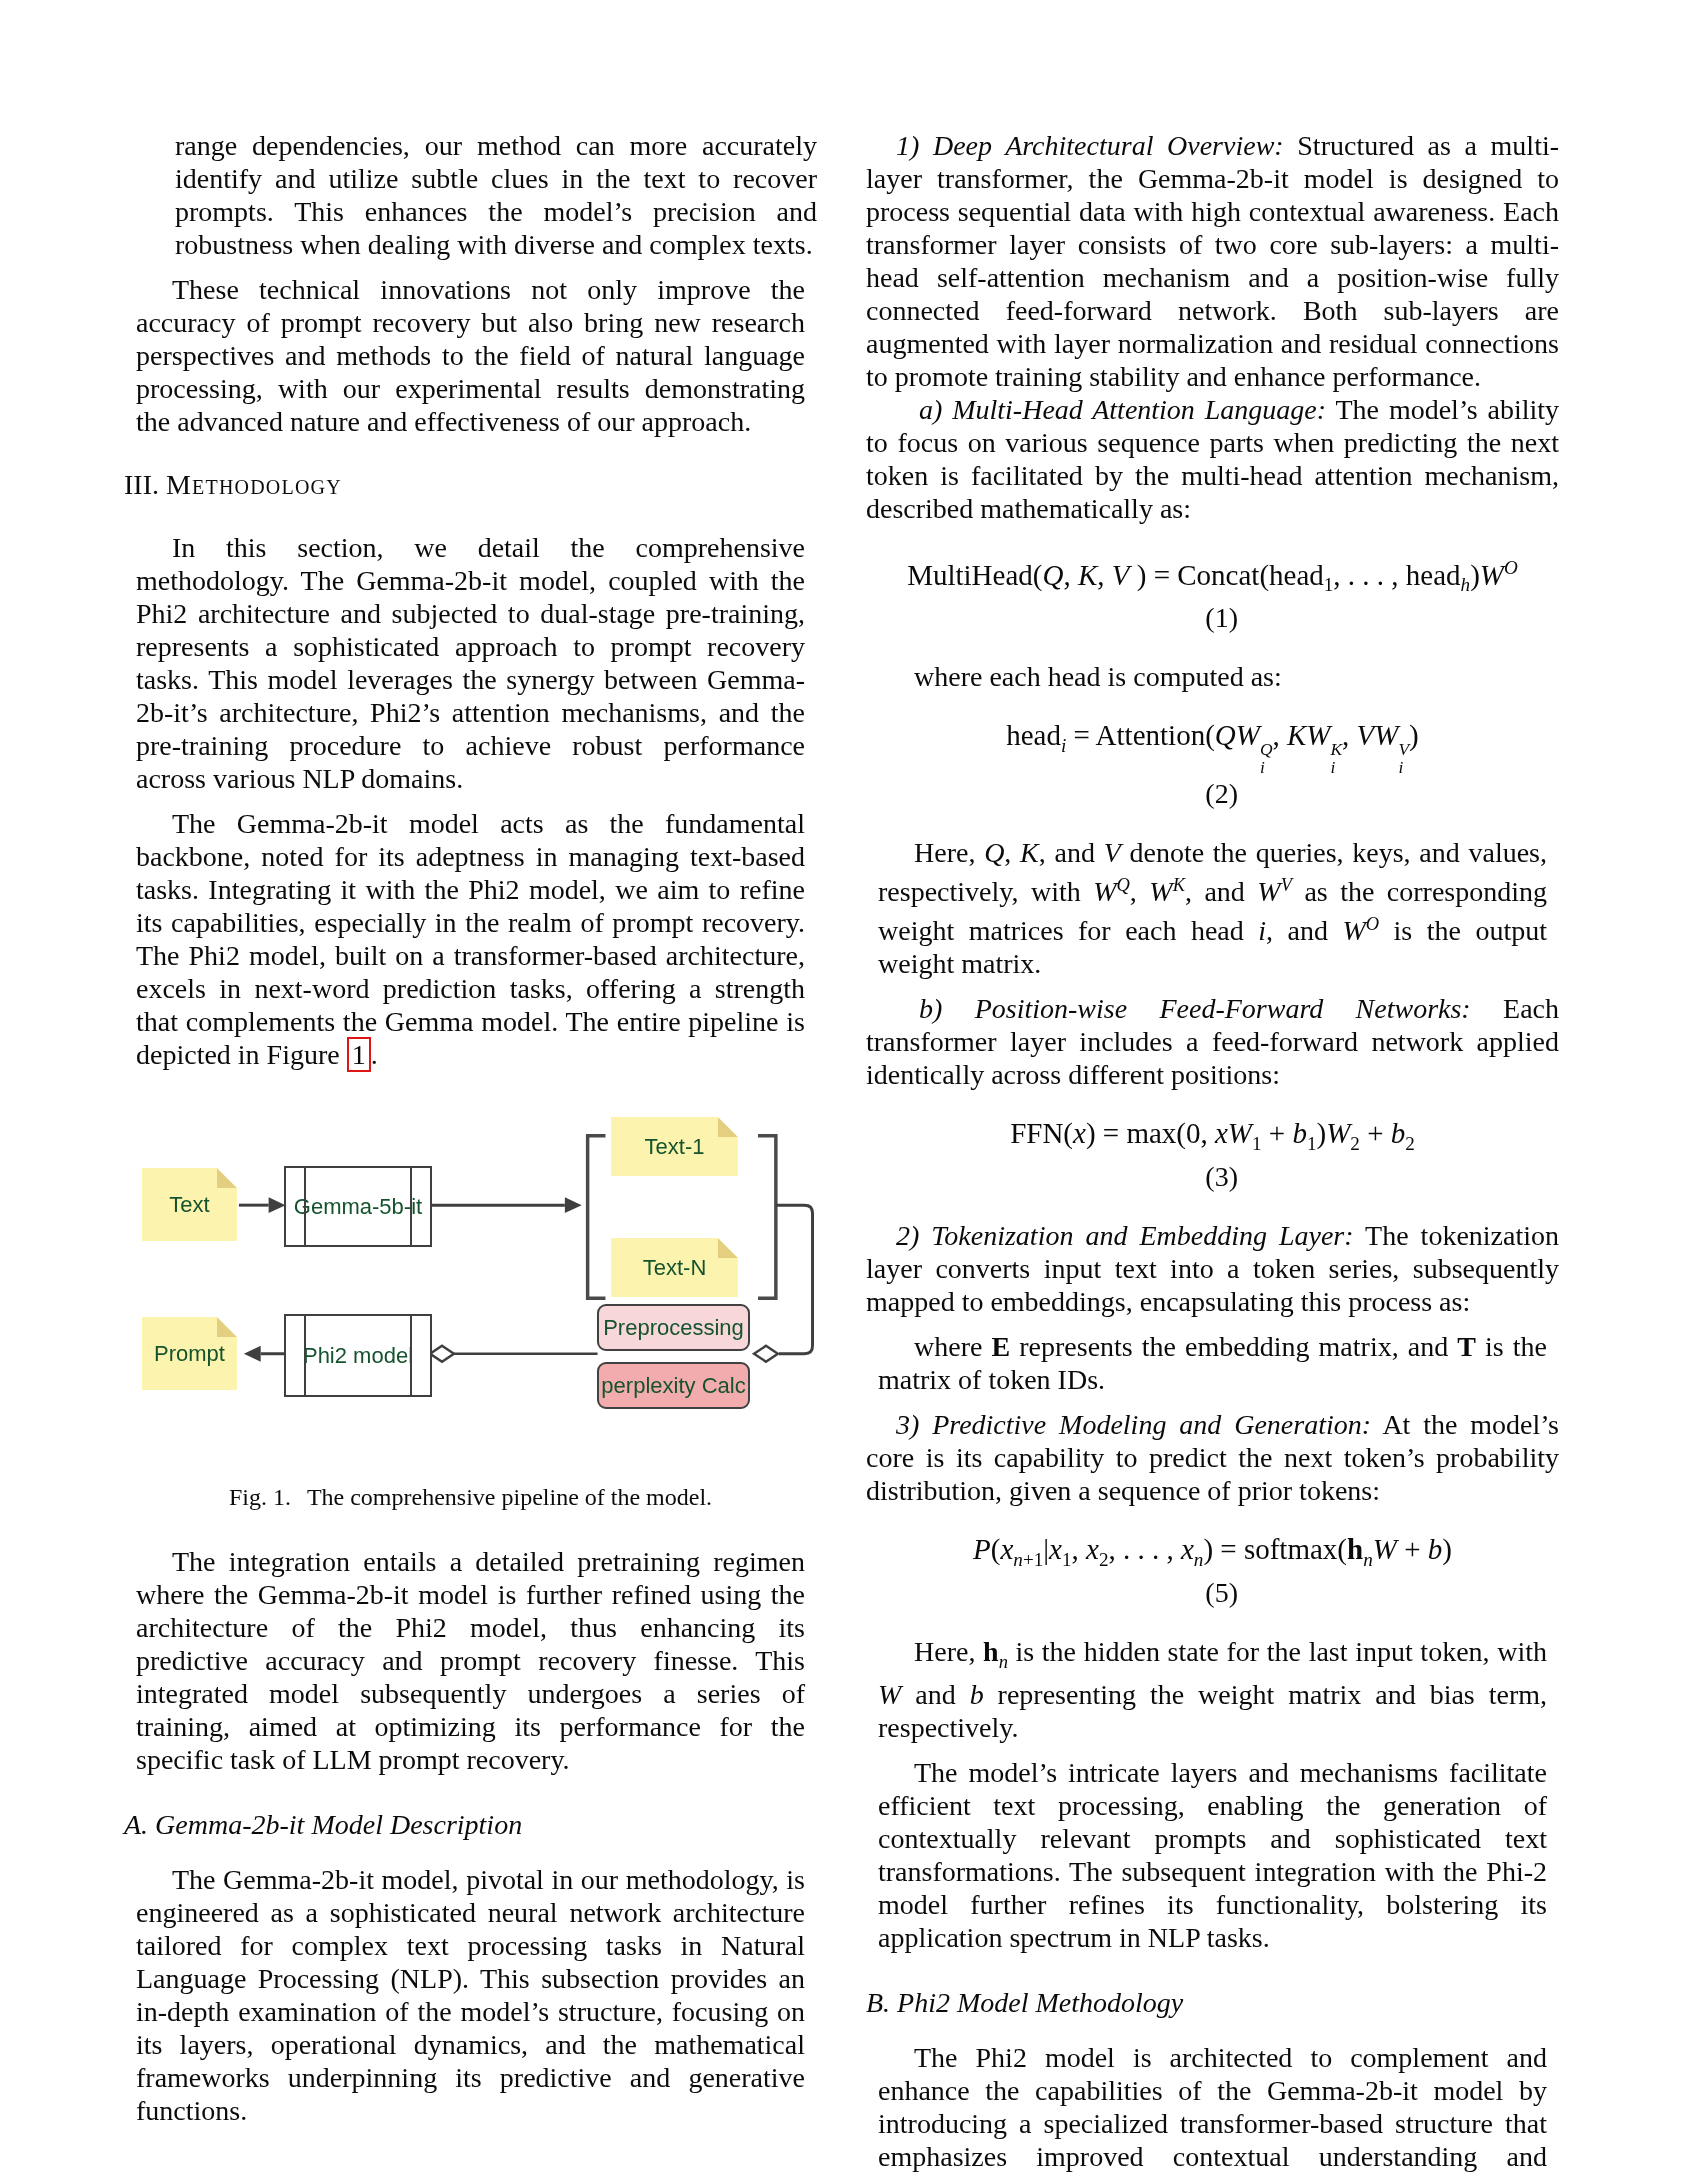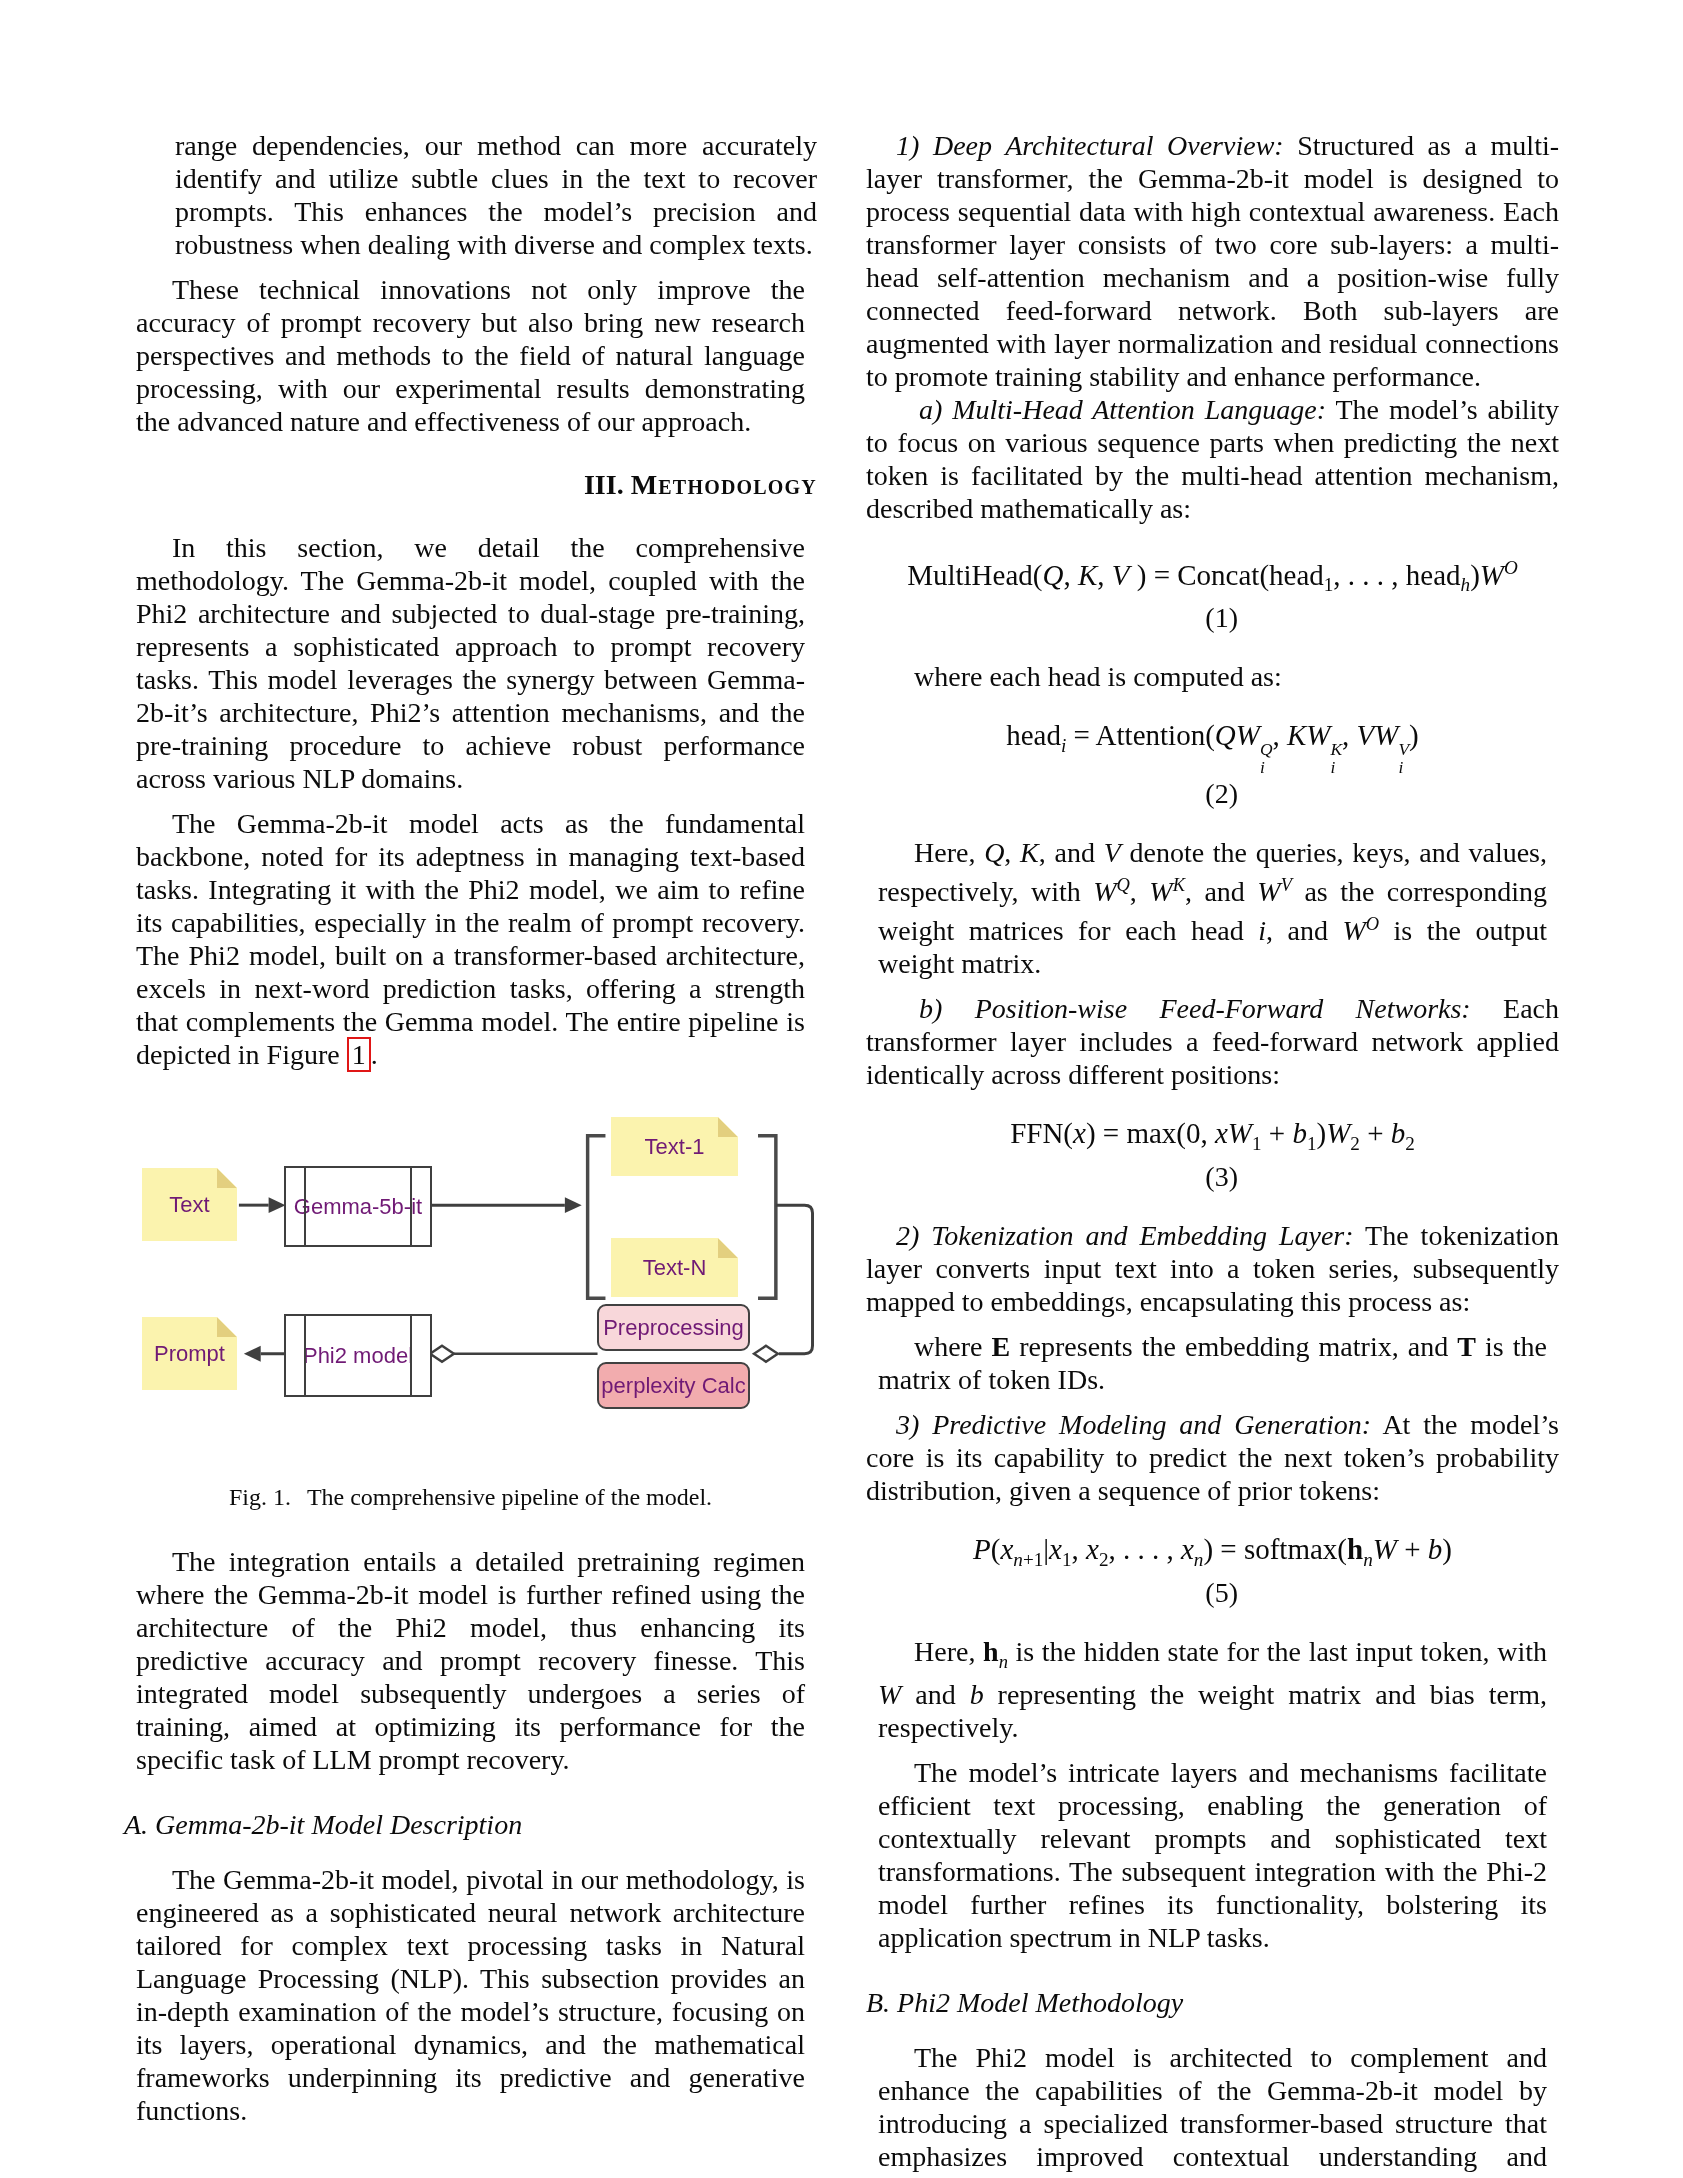--- a/index.html
+++ b/index.html
@@ -6,36 +6,36 @@
   .page{position:relative;width:1683px;height:2178px;background:#ffffff;
         font-family:"Liberation Serif","DejaVu Serif",serif;color:#0b0b0b;}
   .col{position:absolute;top:129px;width:693px;font-size:28px;line-height:33px;text-align:justify;}
   .col-left{left:124px;}
   .col-right{left:866px;}
   .p{margin:12px;text-indent:36px;}
   .fragment{margin:0 0 0 51px;text-indent:0;}
   .p-num{margin:0;text-indent:30px;}
   .p-alpha{margin:0;text-indent:53px;}
   .lead{font-style:italic;}
-  .sec-heading{font-size:28px;font-weight:bold;text-align:right;margin:30px 0 30px 0;text-indent:0;}
+  .sec-heading{font-size:28px;font-weight:normal;text-align:left;margin:30px 0 30px 0;text-indent:0;}
   .sc{font-variant:small-caps;letter-spacing:1.2px;}
   .sub-heading{font-size:28px;font-style:italic;font-weight:normal;margin:32px 0 22px 0;text-indent:0;text-align:left;}
   .figref{border:2.5px solid #e01616;padding:0 3px;}
   sub,sup{font-size:66%;}
   .eq{display:flex;align-items:center;margin:26px 0;flex-direction:column;}
   .eq-body{flex:1;text-align:center;font-size:29px;}
   .eq-num{flex:0 0 auto;width:51px;text-align:right;font-size:28px;}
   .ss{display:inline-flex;flex-direction:column;align-items:flex-start;vertical-align:-0.55em;
       font-size:60%;line-height:1.05;}
   
   .figure-wrap{margin:32px 0 34px 0;text-indent:0;}
   .fig-canvas{position:relative;width:743px;height:342px;font-family:"Liberation Sans","DejaVu Sans",sans-serif;}
   .fig-svg{position:absolute;left:0;top:0;}
   .node{position:absolute;display:flex;align-items:center;justify-content:center;
-        font-size:22px;color:#701a75;}
+        font-size:22px;color:#14532d;}
   .note{background:#FBF3AE;clip-path:polygon(0 0,calc(100% - 20px) 0,100% 20px,100% 100%,0 100%);}
   .note .fold{position:absolute;top:0;right:0;width:20px;height:20px;background:#E3CF7F;
         clip-path:polygon(0 0,100% 100%,0 100%);}
   .proc{background:#ffffff;border:2.5px solid #3F3F3F;}
   .proc .bar{position:absolute;top:0;bottom:0;width:0;border-left:2.5px solid #3F3F3F;}
   .bar-l{left:18px;} .bar-r{right:18px;}
   .pill{border:2.5px solid #414141;border-radius:9px;}
   .pill-pre{background:#F8D7DA;}
   .pill-ppl{background:#F2ACAE;}
   .fig-caption{margin-top:38px;text-align:center;font-size:24px;line-height:28px;}

